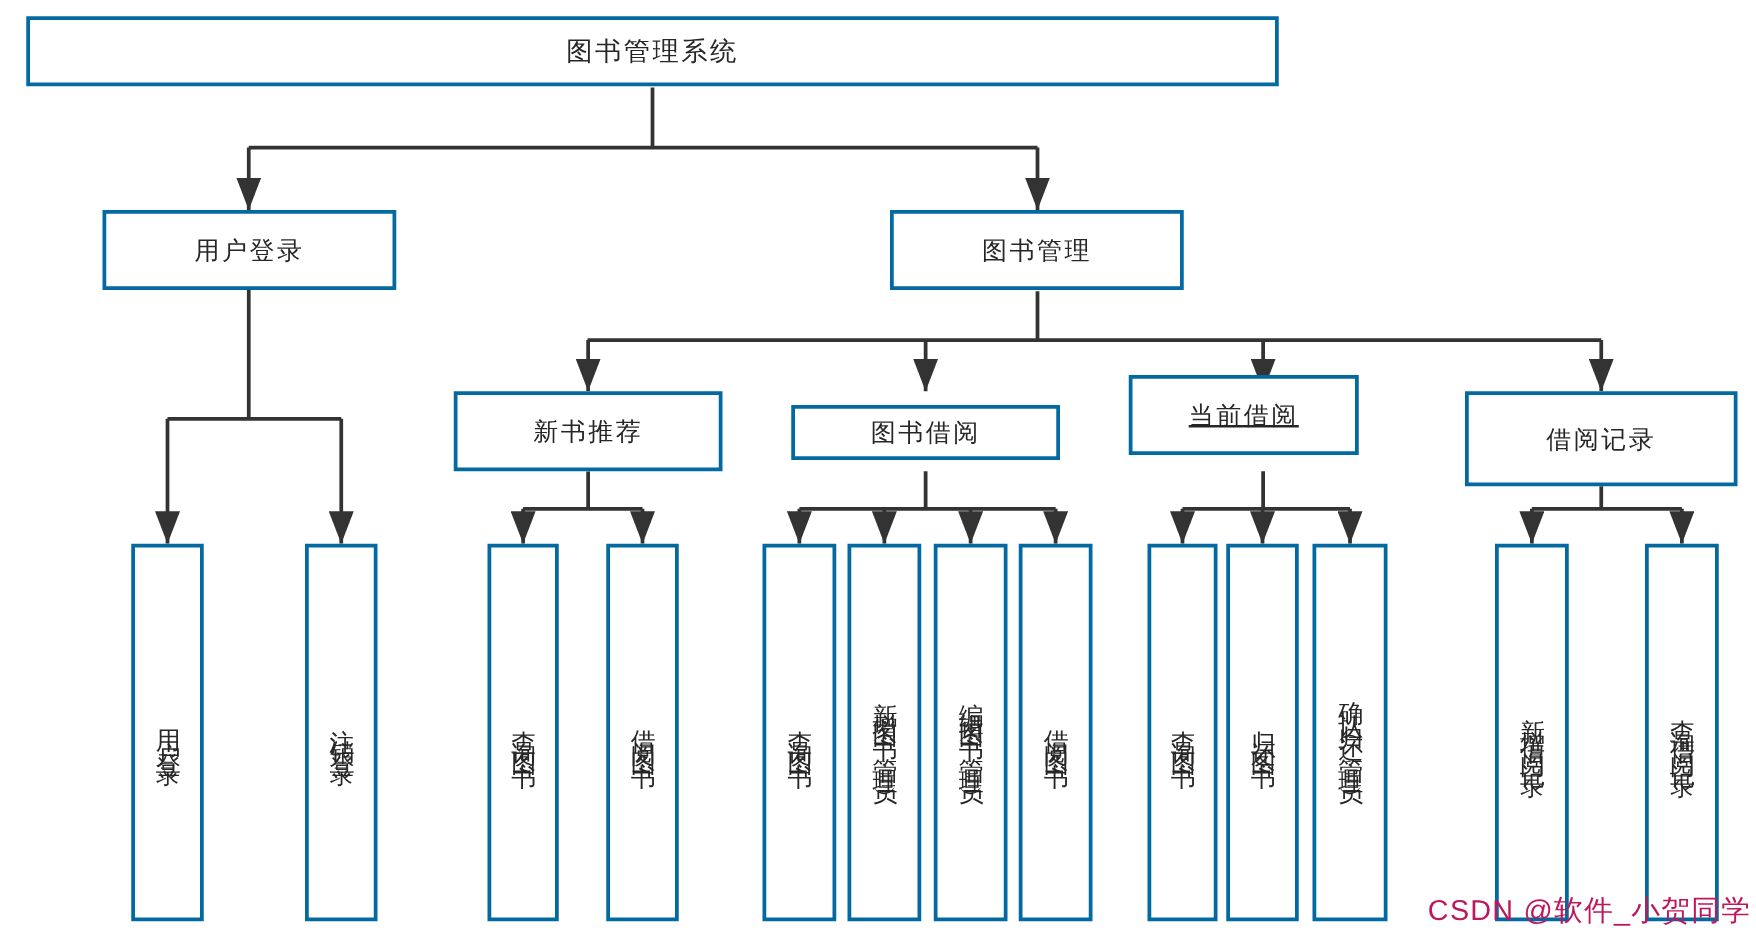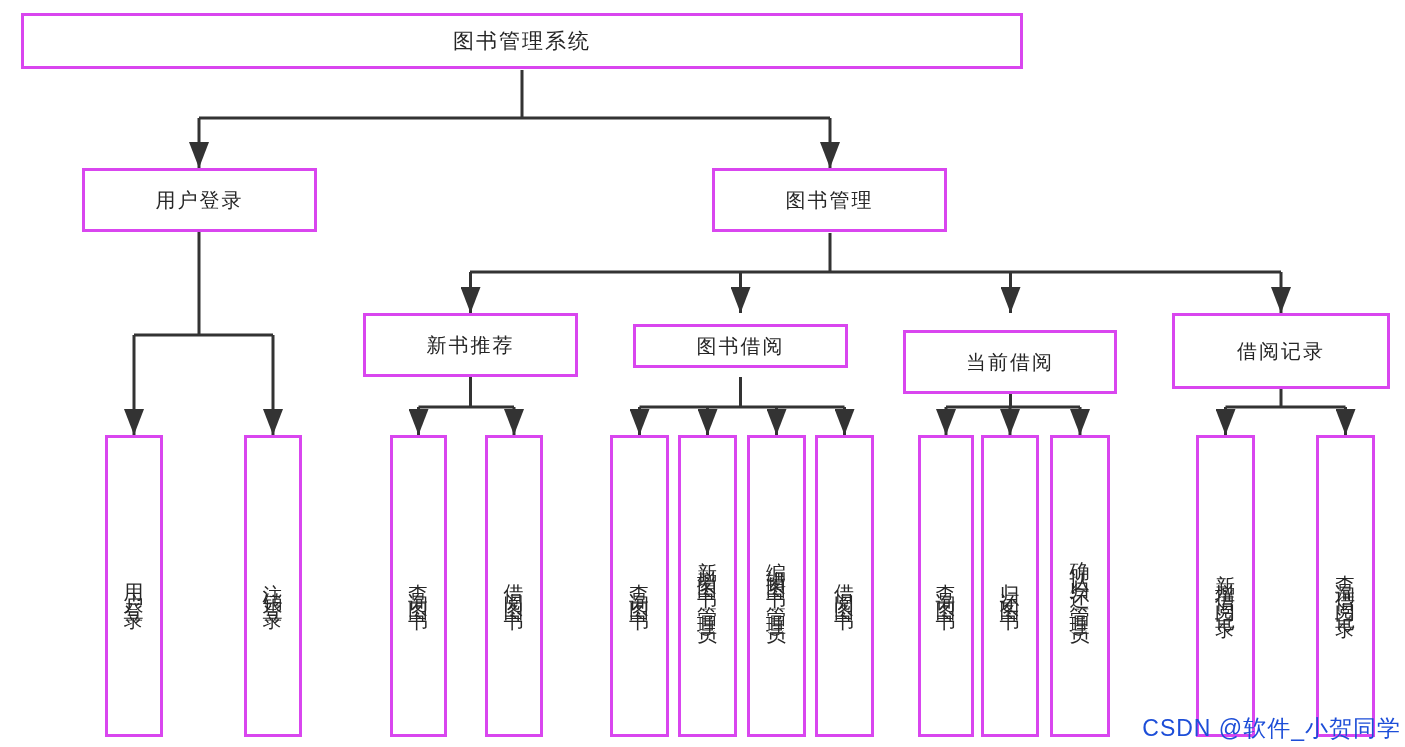--- a/index.html
+++ b/index.html
@@ -10,21 +10,21 @@
     font-family:"Liberation Sans","DejaVu Sans",sans-serif;
     overflow:hidden;
   }
   .connectors {
     position:absolute; left:0; top:0; width:1405px; height:747px;
     z-index:0;
   }
   .node {
     position:absolute;
     box-sizing:border-box;
-    border:3px solid #d946ef;
+    border:3px solid #0369a1;
     background:#ffffff;
     display:flex;
     align-items:center;
     justify-content:center;
     color:#262626;
     font-size:20px;
     letter-spacing:2px;
     z-index:1;
     text-align:center;
   }
@@ -37,21 +37,21 @@
     padding:4px 0;
   }
   
   #root        { left:21px;   top:13px;  width:1002px; height:56px; font-size:21px; }
   
   #n-user-login { left:82px;  top:168px; width:235px; height:64px; }
   #n-book-mgmt  { left:712px; top:168px; width:235px; height:64px; }
   
   #n-newbook   { left:363px;  top:313px; width:215px; height:64px; }
   #n-borrowing { left:633px;  top:324px; width:215px; height:44px; }
-  #n-current   { left:903px;  top:330px; width:214px; height:64px; }
+  #n-current   { left:903px;  top:300px; width:184px; height:64px;text-decoration:underline; }
   #n-records   { left:1172px; top:313px; width:218px; height:76px; }
   
   .leaf { top:435px; height:302px; }
   #l-login      { left:105px;  width:58px; }
   #l-logout     { left:244px;  width:58px; }
   #l-nb-query   { left:390px;  width:57px; }
   #l-nb-borrow  { left:485px;  width:58px; }
   #l-bw-query   { left:610px;  width:59px; }
   #l-bw-add     { left:678px;  width:59px; }
   #l-bw-edit    { left:747px;  width:59px; }
@@ -59,21 +59,21 @@
   #l-cb-query   { left:918px;  width:56px; }
   #l-cb-return  { left:981px;  width:58px; }
   #l-cb-confirm { left:1050px; width:60px; }
   #l-rec-add    { left:1196px; width:59px; }
   #l-rec-query  { left:1316px; width:59px; }
   
   .watermark {
     position:absolute;
     right:4px; bottom:3px;
     z-index:2;
-    color:#1d4ed8;
+    color:#be185d;
     font-size:23px;
     letter-spacing:1px;
     white-space:nowrap;
   }
 </style>
 </head>
 <body>
 
 <div class="stage">
 

